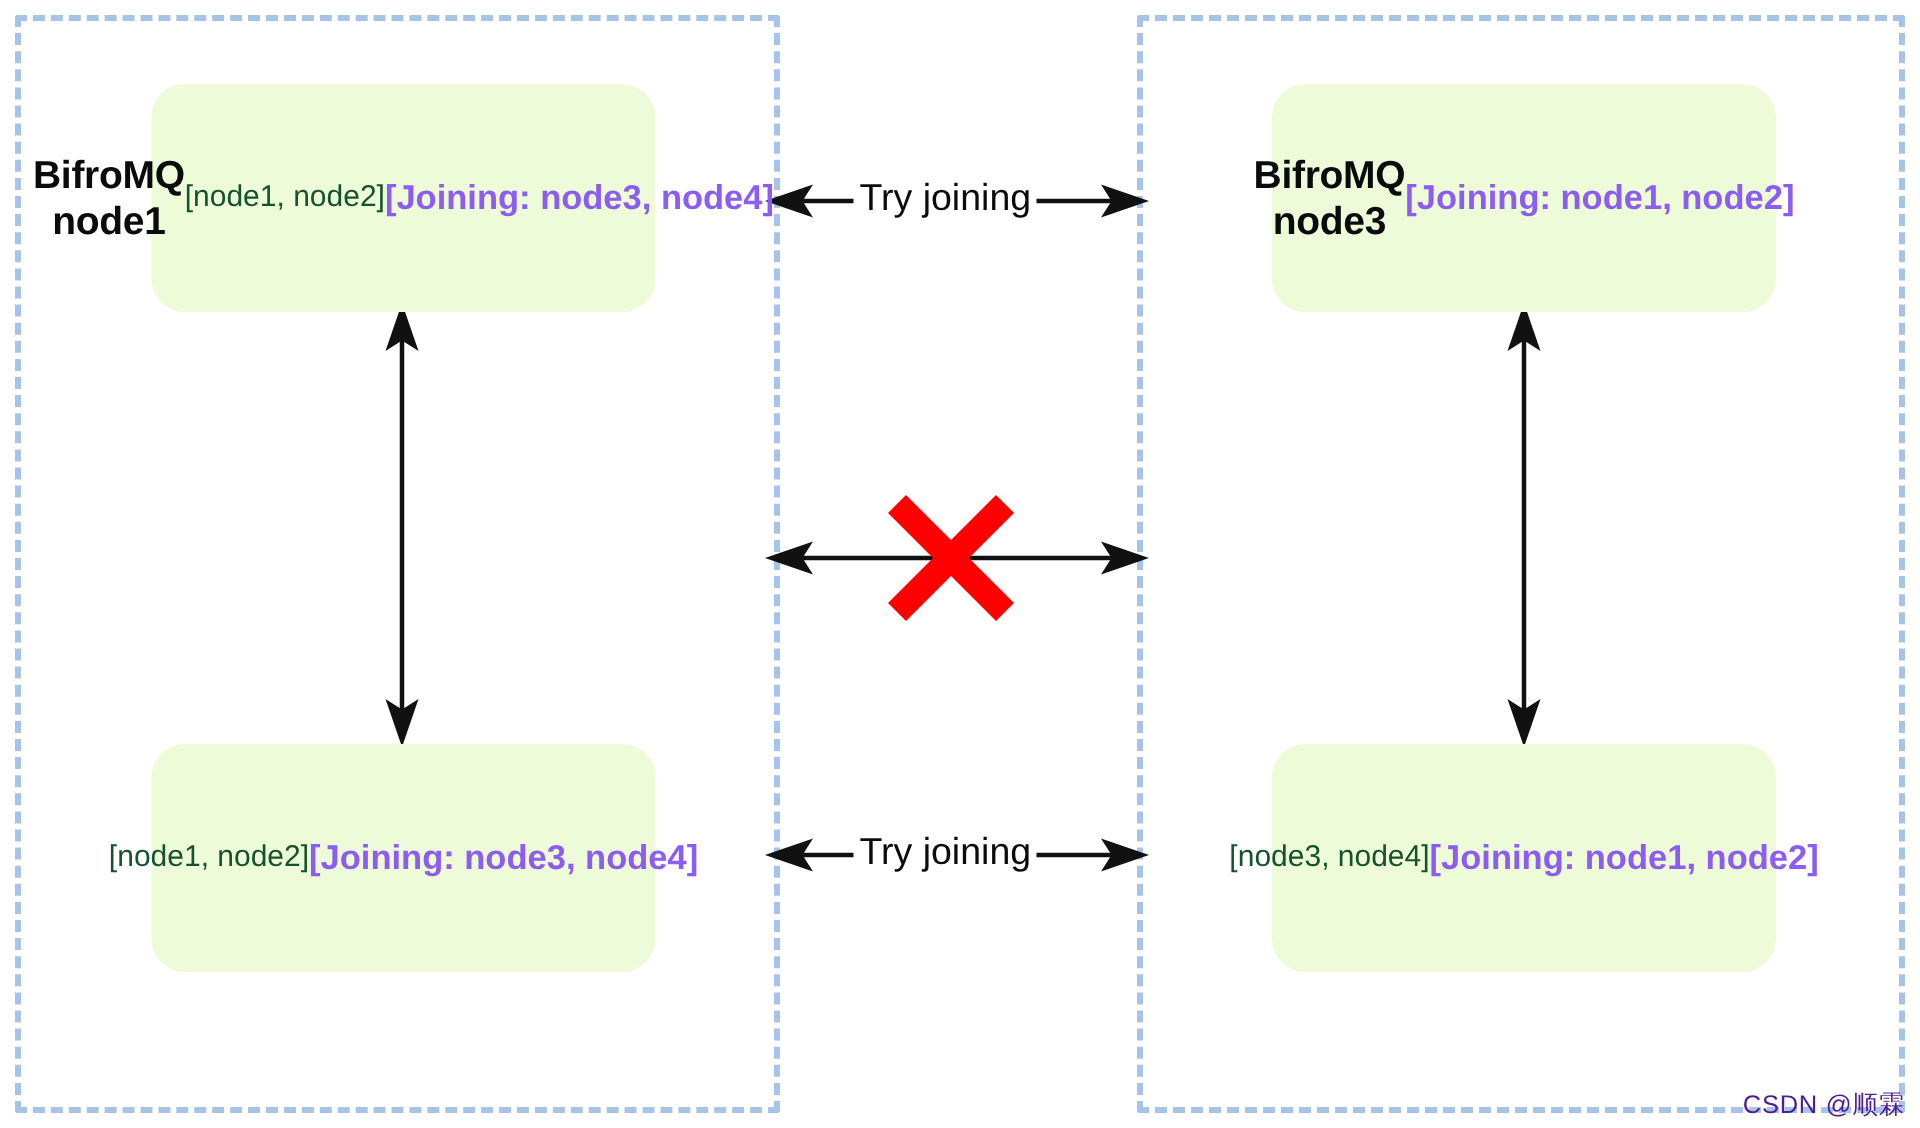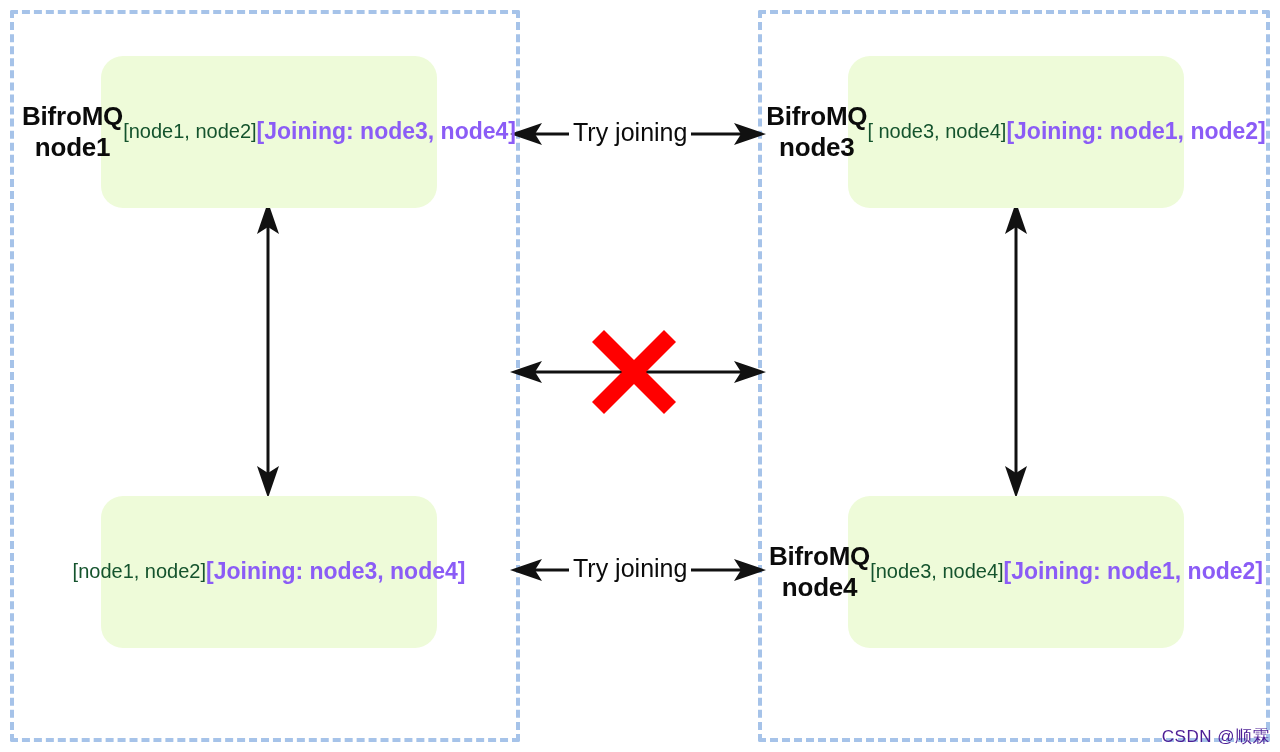--- a/index.html
+++ b/index.html
@@ -167,30 +167,28 @@
   <div class="edge-label" id="label-bottom">Try joining</div>
 
   <div class="node-box" id="node1">
     <div class="node-title">BifroMQ node1</div>
     <div class="node-members">[node1, node2]</div>
     <div class="node-joining">[Joining: node3, node4]</div>
   </div>
 
   <div class="node-box" id="node3">
     <div class="node-title">BifroMQ node3</div>
-    <div class="node-members">[ node3, node4]</div>
     <div class="node-joining">[Joining: node1, node2]</div>
   </div>
 
   <div class="node-box" id="node2">
     <div class="node-members">[node1, node2]</div>
     <div class="node-joining">[Joining: node3, node4]</div>
   </div>
 
   <div class="node-box" id="node4">
-    <div class="node-title">BifroMQ node4</div>
     <div class="node-members">[node3, node4]</div>
     <div class="node-joining">[Joining: node1, node2]</div>
   </div>
 
   <div id="watermark">CSDN @顺霖</div>
 
 </div>
 
 </body></html>

